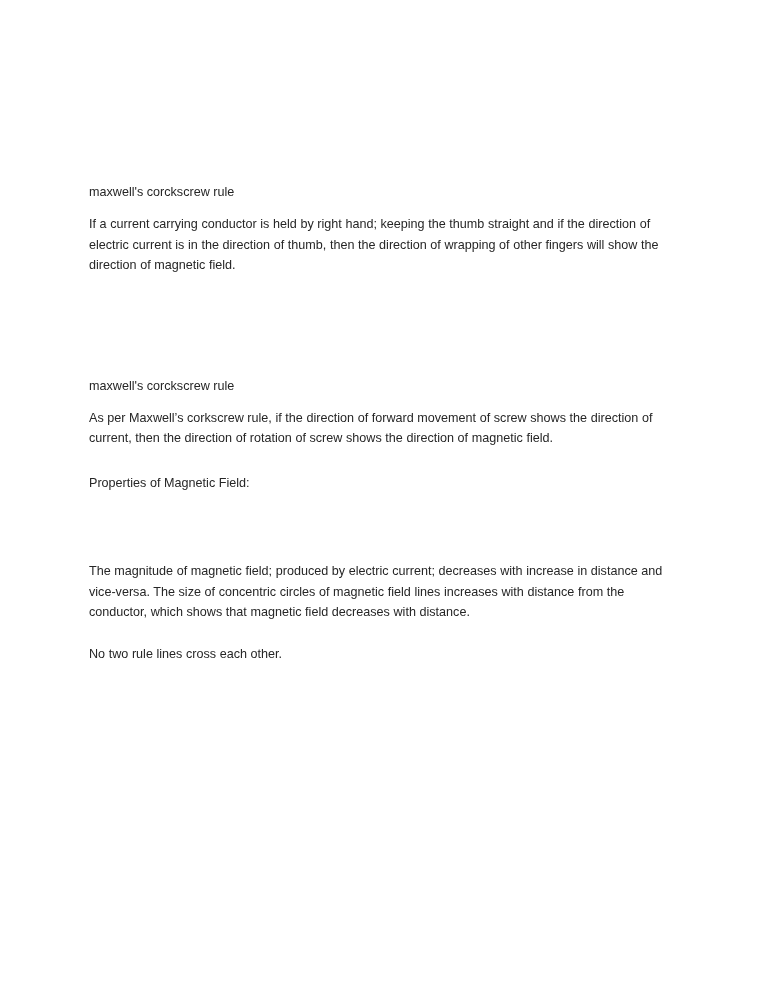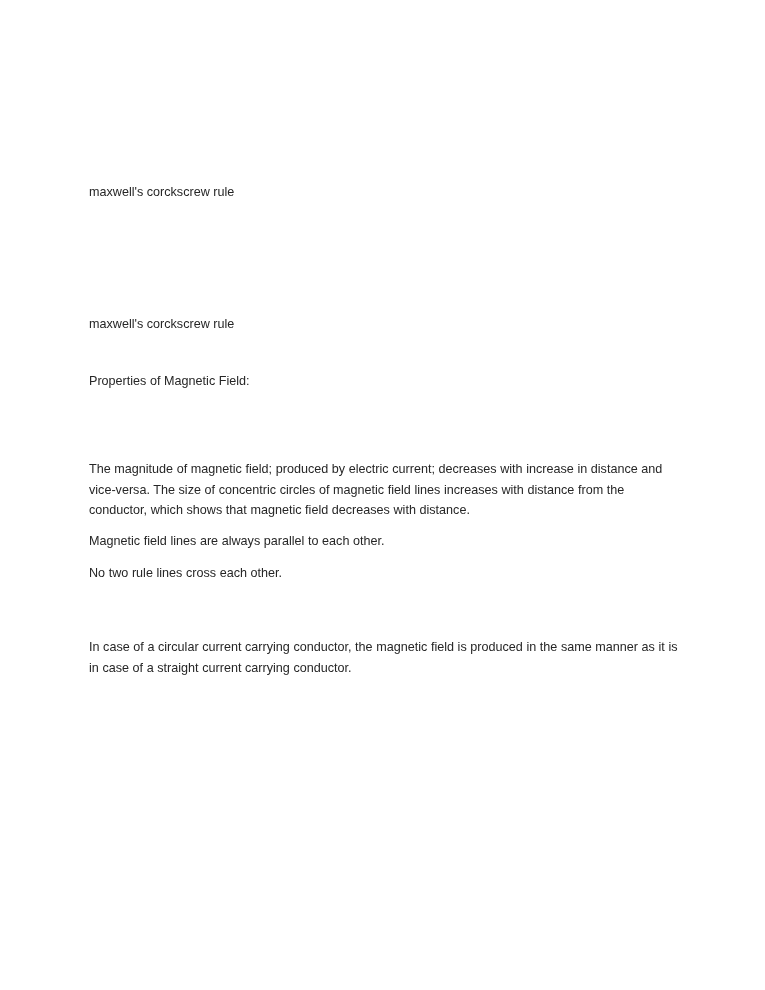--- a/index.html
+++ b/index.html
@@ -55,49 +55,49 @@
 <body>
 
 <div class="page">
 
   <div class="doc-body">
 
     <p class="para">maxwell's corckscrew rule</p>
 
     <div class="gap-heading"></div>
 
+    <p class="para">If a current carrying conductor is held by right hand; keeping the thumb straight and if the direction of electric current is in the direction of thumb, then the direction of wrapping of other fingers will show the direction of magnetic field.</p>
 
     <div class="gap-image-large blank-figure"></div>
 
     <p class="para">maxwell's corckscrew rule</p>
 
     <div class="gap-heading"></div>
 
+    <p class="para">As per Maxwell’s corkscrew rule, if the direction of forward movement of screw shows the direction of current, then the direction of rotation of screw shows the direction of magnetic field.</p>
 
     <div class="gap-section"></div>
 
     <p class="para">Properties of Magnetic Field:</p>
 
     <div class="gap-image-mid blank-figure"></div>
 
 
     <div class="gap-para"></div>
 
     <p class="para">The magnitude of magnetic field; produced by electric current; decreases with increase in distance and vice-versa. The size of concentric circles of magnetic field lines increases with distance from the conductor, which shows that magnetic field decreases with distance.</p>
 
     <div class="gap-para"></div>
 
-    <p class="para">Magnetic field lines are always parallel to each other.</p>
 
     <div class="gap-para"></div>
 
     <p class="para">No two rule lines cross each other.</p>
 
     <div class="gap-para"></div>
 
 
     <div class="gap-image-small blank-figure"></div>
 
-    <p class="para">In case of a circular current carrying conductor, the magnetic field is produced in the same manner as it is in case of a straight current carrying conductor.</p>
 
   </div>
 
 </div>
 
 </body></html>

